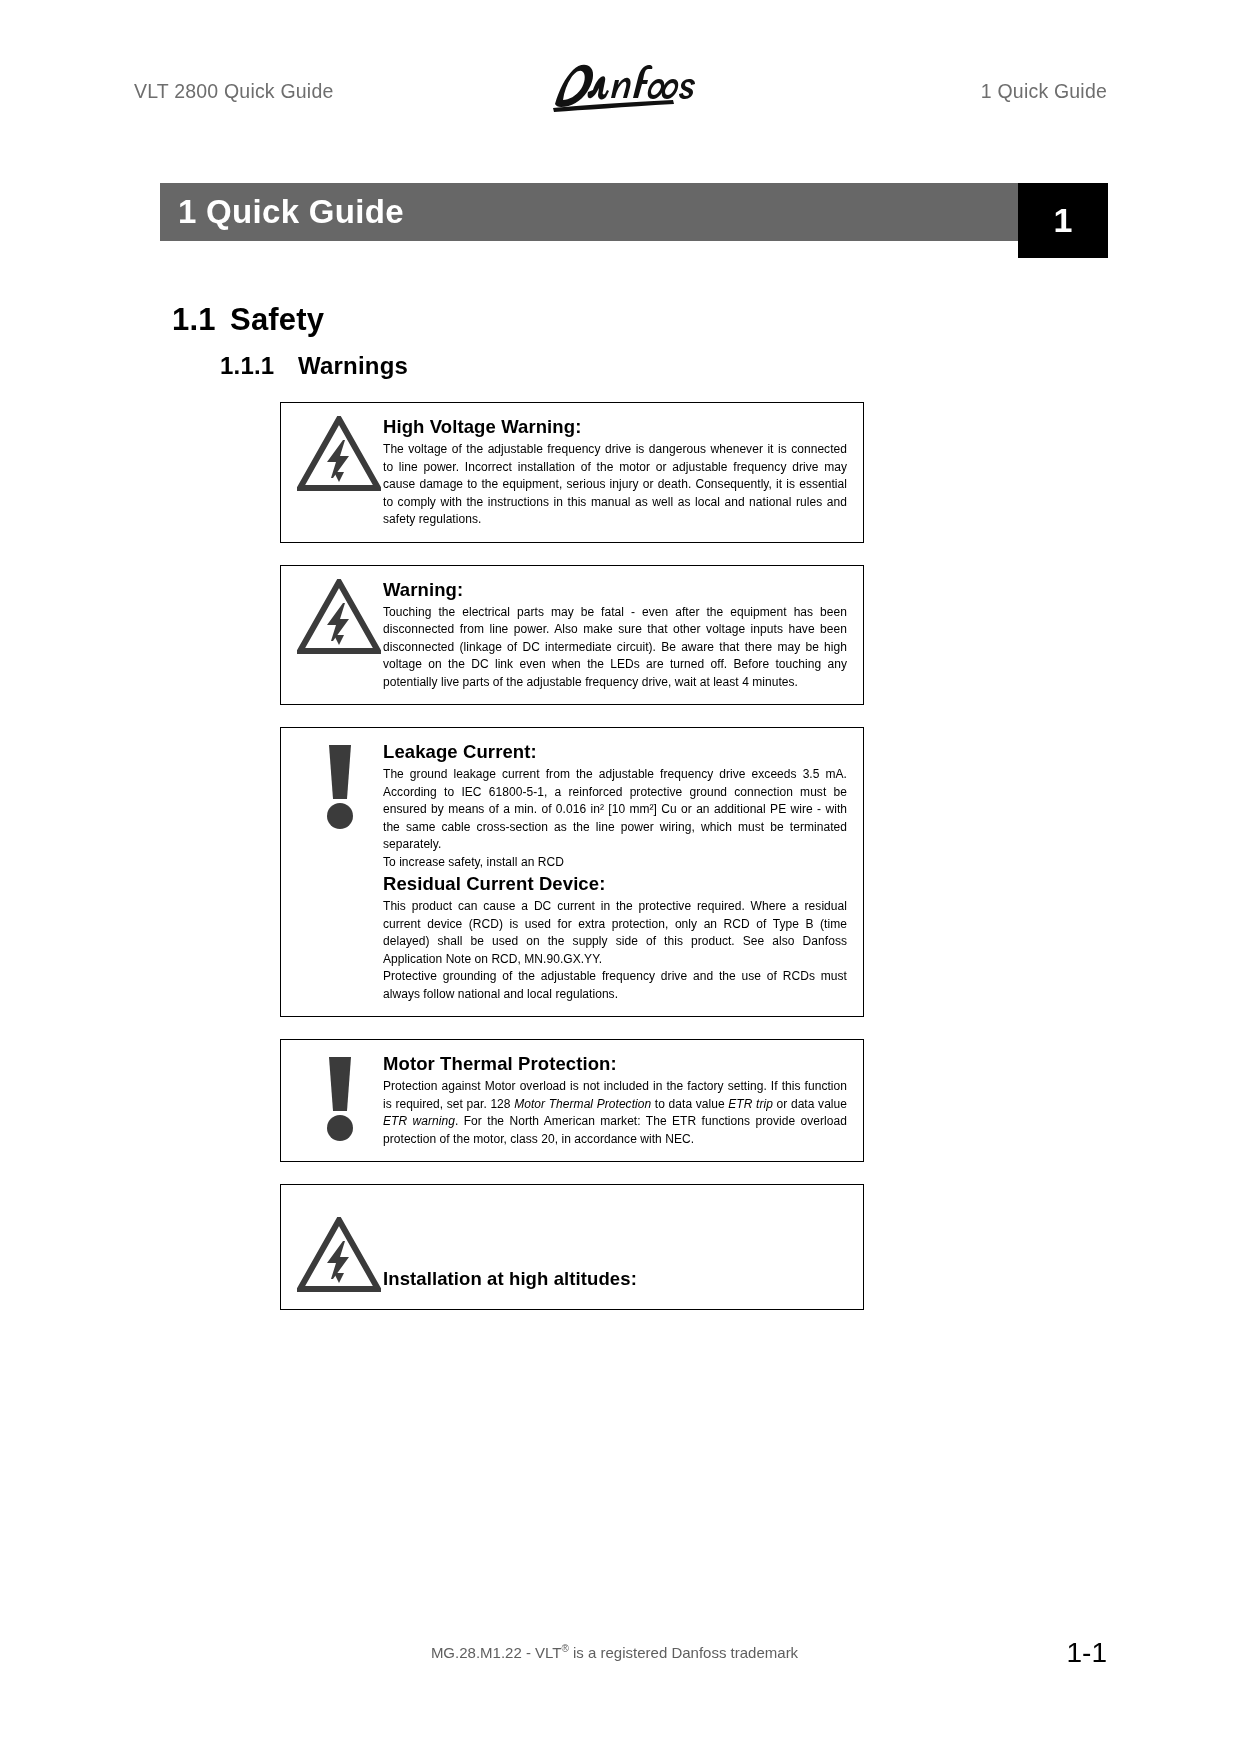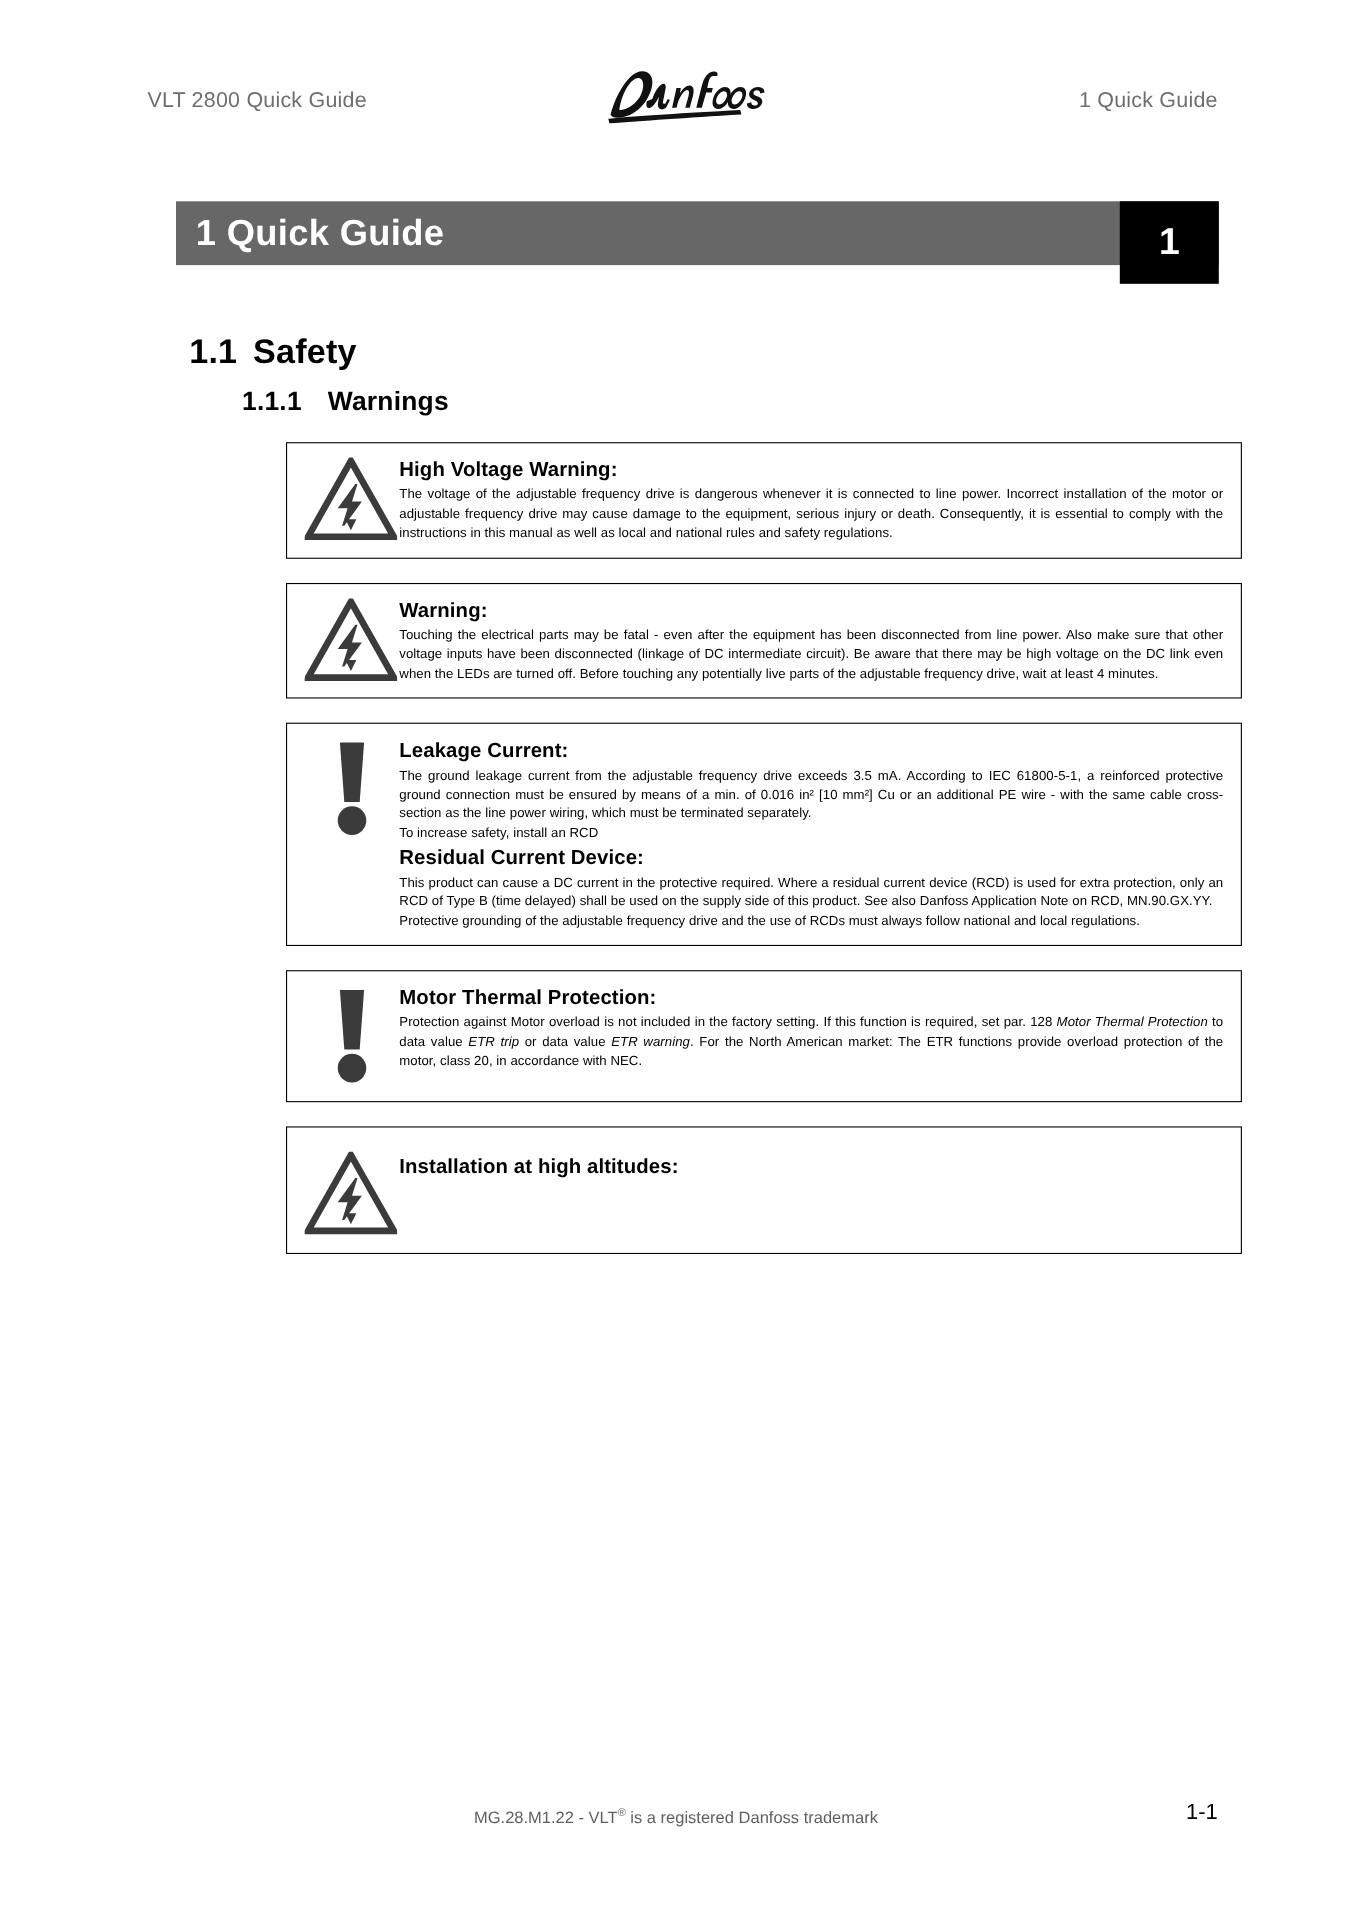--- a/index.html
+++ b/index.html
@@ -102,22 +102,22 @@
     font-weight: bold;
     letter-spacing: 0.2px;
     margin-left: 48px;
   }
   .h2-num .num { display: inline-block; min-width: 78px; }
 
   
   .boxes {
     position: absolute;
     top: 402px;
-    left: 260px;
-    width: 869px;
+    left: 280px;
+    width: 584px;
   }
   .warn-box {
     border: 1.6px solid #000000;
     display: flex;
     align-items: flex-start;
     padding: 11px 14px 13px 14px;
     margin-bottom: 22px;
     background: #ffffff;
   }
   .warn-icon {
@@ -143,21 +143,21 @@
   .warn-text {
     font-size: 12px;
     line-height: 1.455;
     text-align: justify;
     letter-spacing: 0.05px;
   }
   .warn-text.left { text-align: left; }
   .warn-text em { font-style: italic; }
 
   
-  .warn-box.compact { padding: 22px 14px 16px 14px; }
+  .warn-box.compact { padding: 32px 14px 16px 14px; align-items: flex-end; }
   .warn-box.compact .warn-icon { align-items: center; padding-top: 0; }
 
   
   .page-footer {
     position: absolute;
     bottom: 78px;
     left: 122px;
     right: 134px;
     height: 34px;
   }
@@ -167,21 +167,21 @@
     transform: translateX(-50%);
     font-size: 15px;
     color: #5f5f5f;
     white-space: nowrap;
   }
   .footer-center sup { font-size: 10px; vertical-align: super; }
   .footer-page {
     position: absolute;
     right: 0;
     top: -6px;
-    font-size: 20px;
+    font-size: 28px;
     color: #000000;
   }
 </style>
 </head>
 <body>
 
 <div class="page">
 
   <div class="page-header">
     <div class="hdr-left">VLT 2800 Quick Guide</div>

